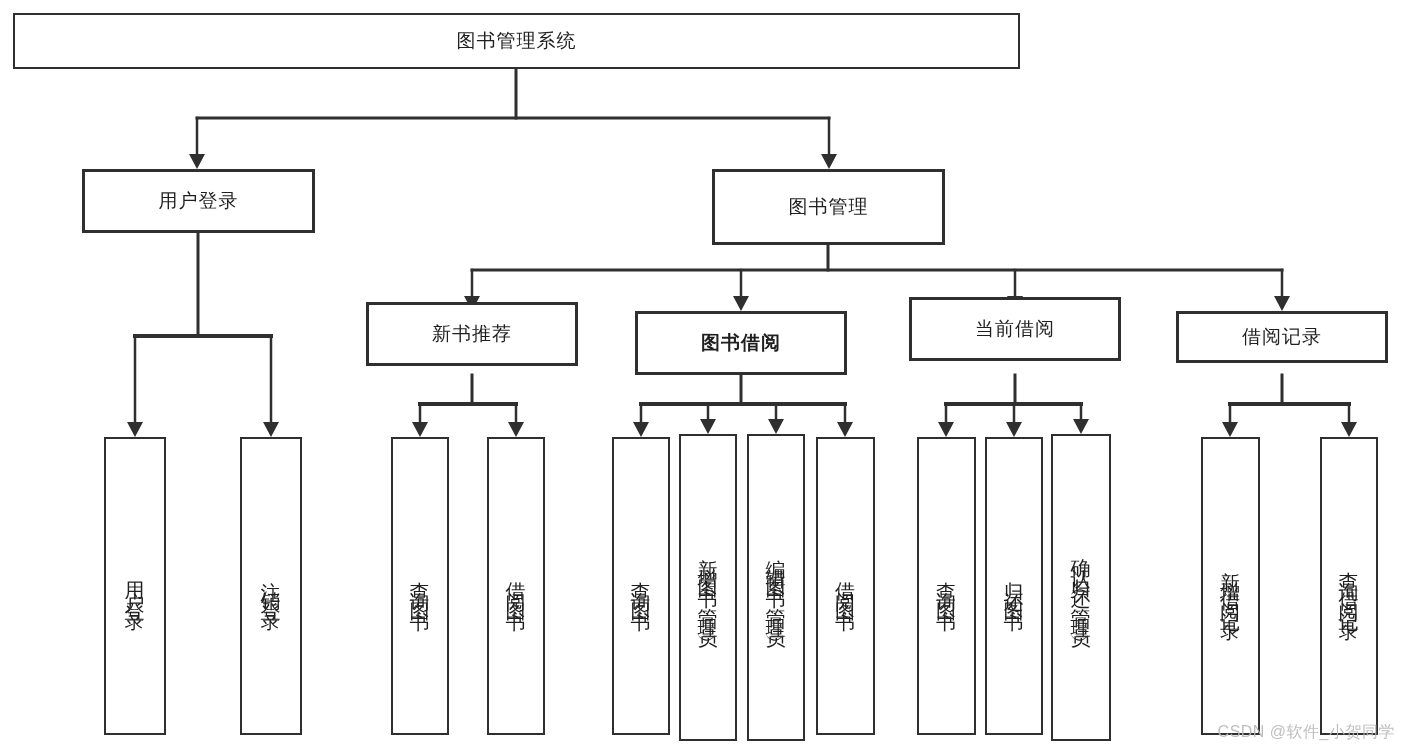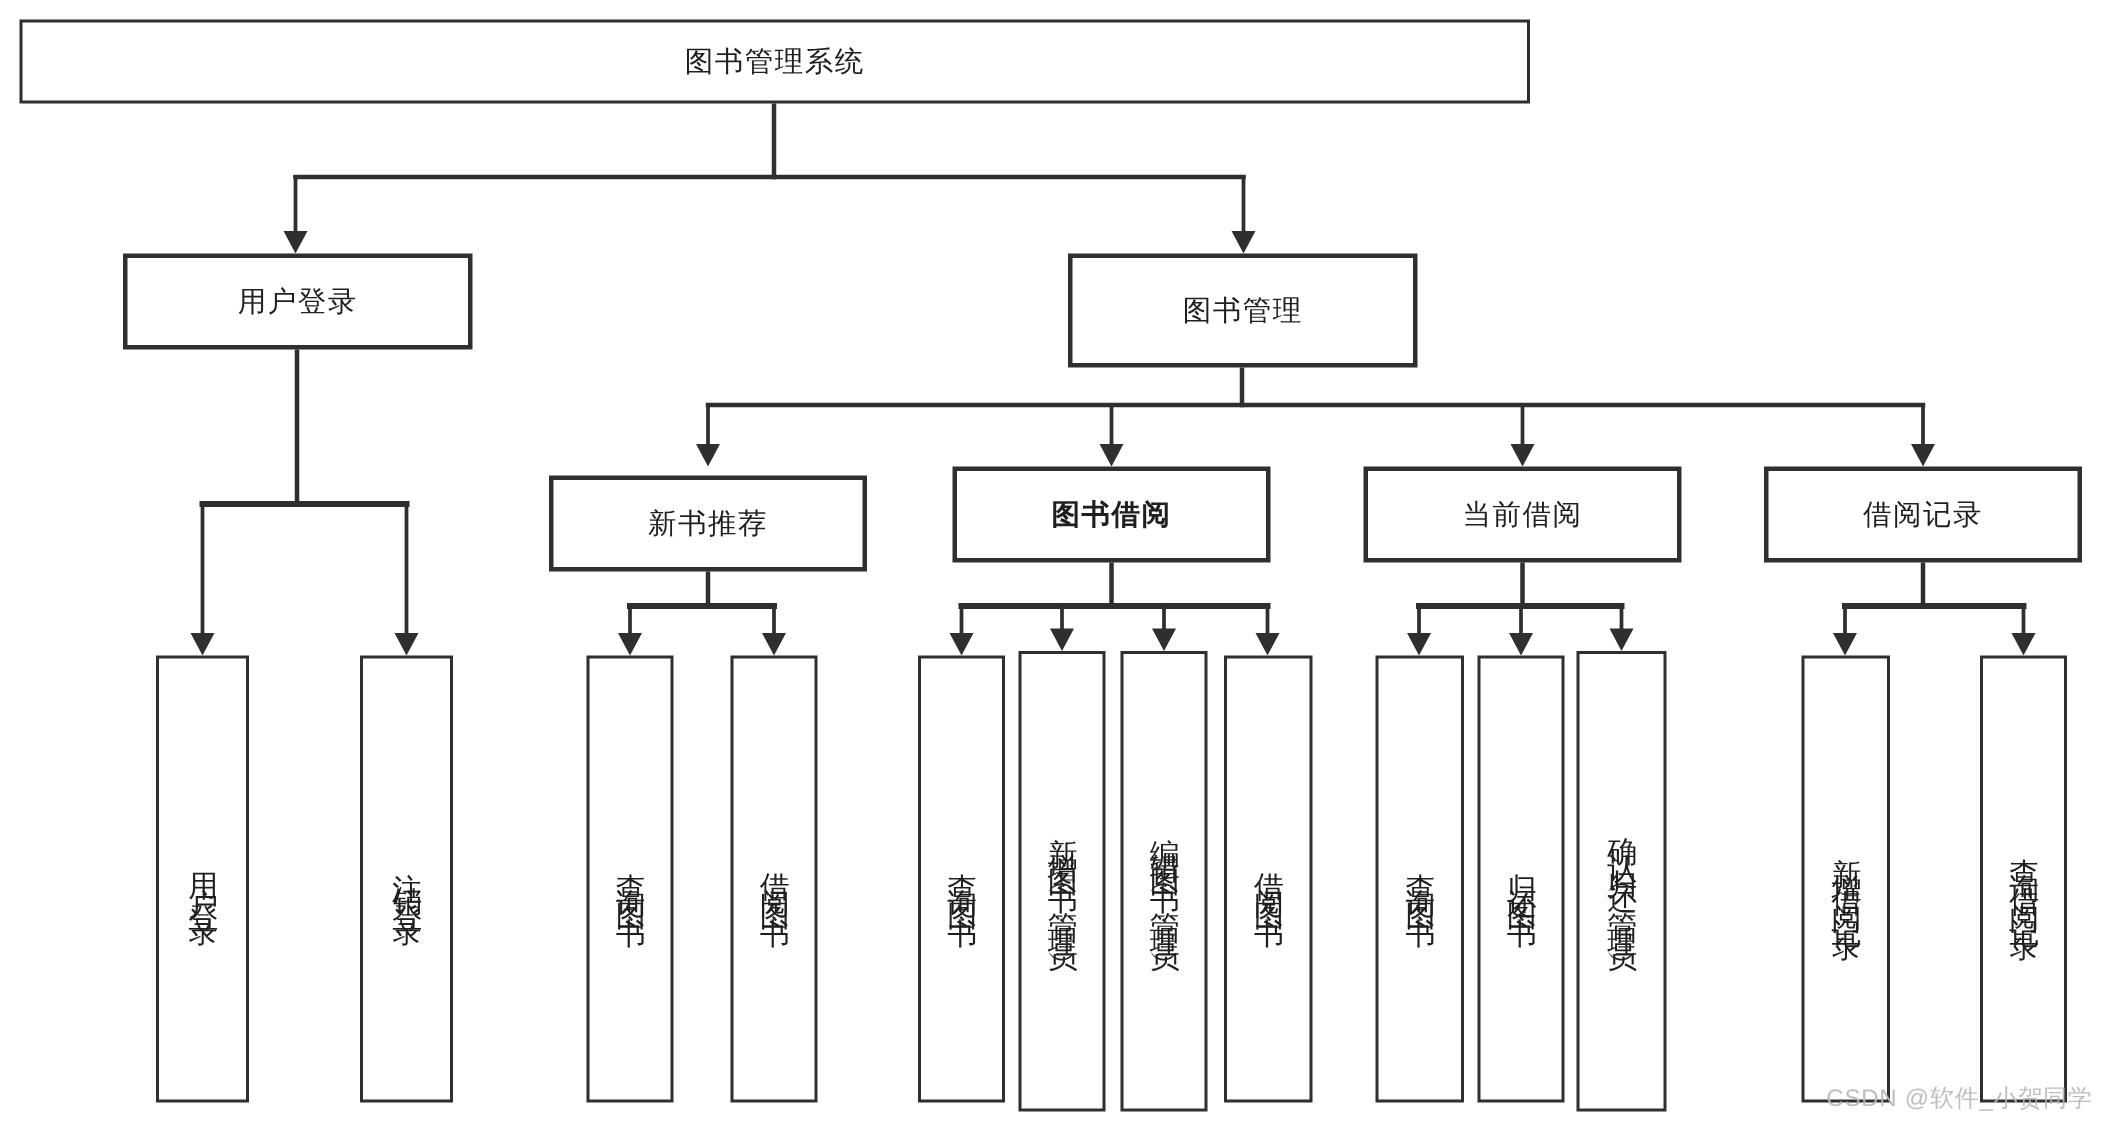--- a/index.html
+++ b/index.html
@@ -91,30 +91,30 @@
     <span>图书管理系统</span>
   </div>
 
   <div class="hbox" style="left:82px;top:169px;width:233px;height:64px;">
     <span>用户登录</span>
   </div>
   <div class="hbox" style="left:712px;top:169px;width:233px;height:76px;">
     <span>图书管理</span>
   </div>
 
-  <div class="hbox" style="left:366px;top:317px;width:212px;height:64px;">
+  <div class="hbox" style="left:366px;top:302px;width:212px;height:64px;">
     <span>新书推荐</span>
   </div>
   <div class="hbox" style="left:635px;top:311px;width:212px;height:64px;font-weight:bold;">
     <span>图书借阅</span>
   </div>
-  <div class="hbox" style="left:909px;top:311px;width:212px;height:64px;">
+  <div class="hbox" style="left:909px;top:297px;width:212px;height:64px;">
     <span>当前借阅</span>
   </div>
-  <div class="hbox" style="left:1176px;top:311px;width:212px;height:64px;">
+  <div class="hbox" style="left:1176px;top:311px;width:212px;height:52px;">
     <span>借阅记录</span>
   </div>
 
   <div class="vbox" style="left:104px;top:437px;width:62px;height:298px;">
     <span>用户登录</span>
   </div>
   <div class="vbox" style="left:240px;top:437px;width:62px;height:298px;">
     <span>注销登录</span>
   </div>
 

